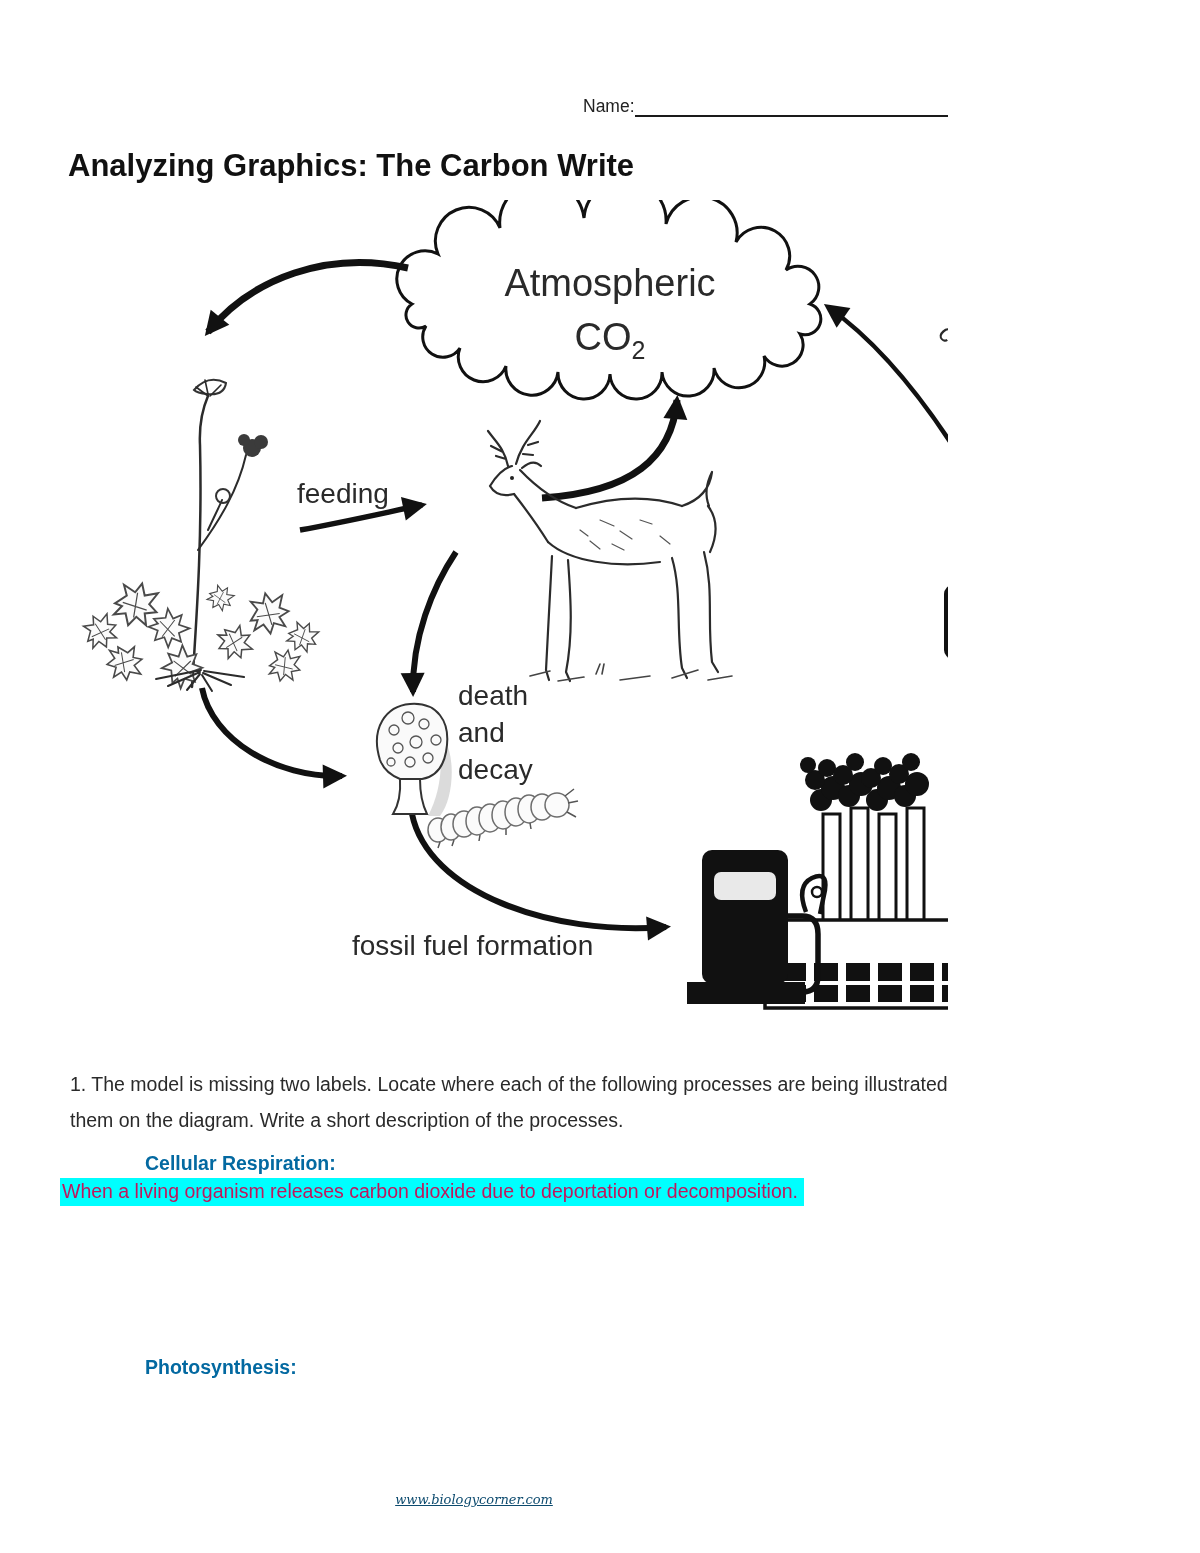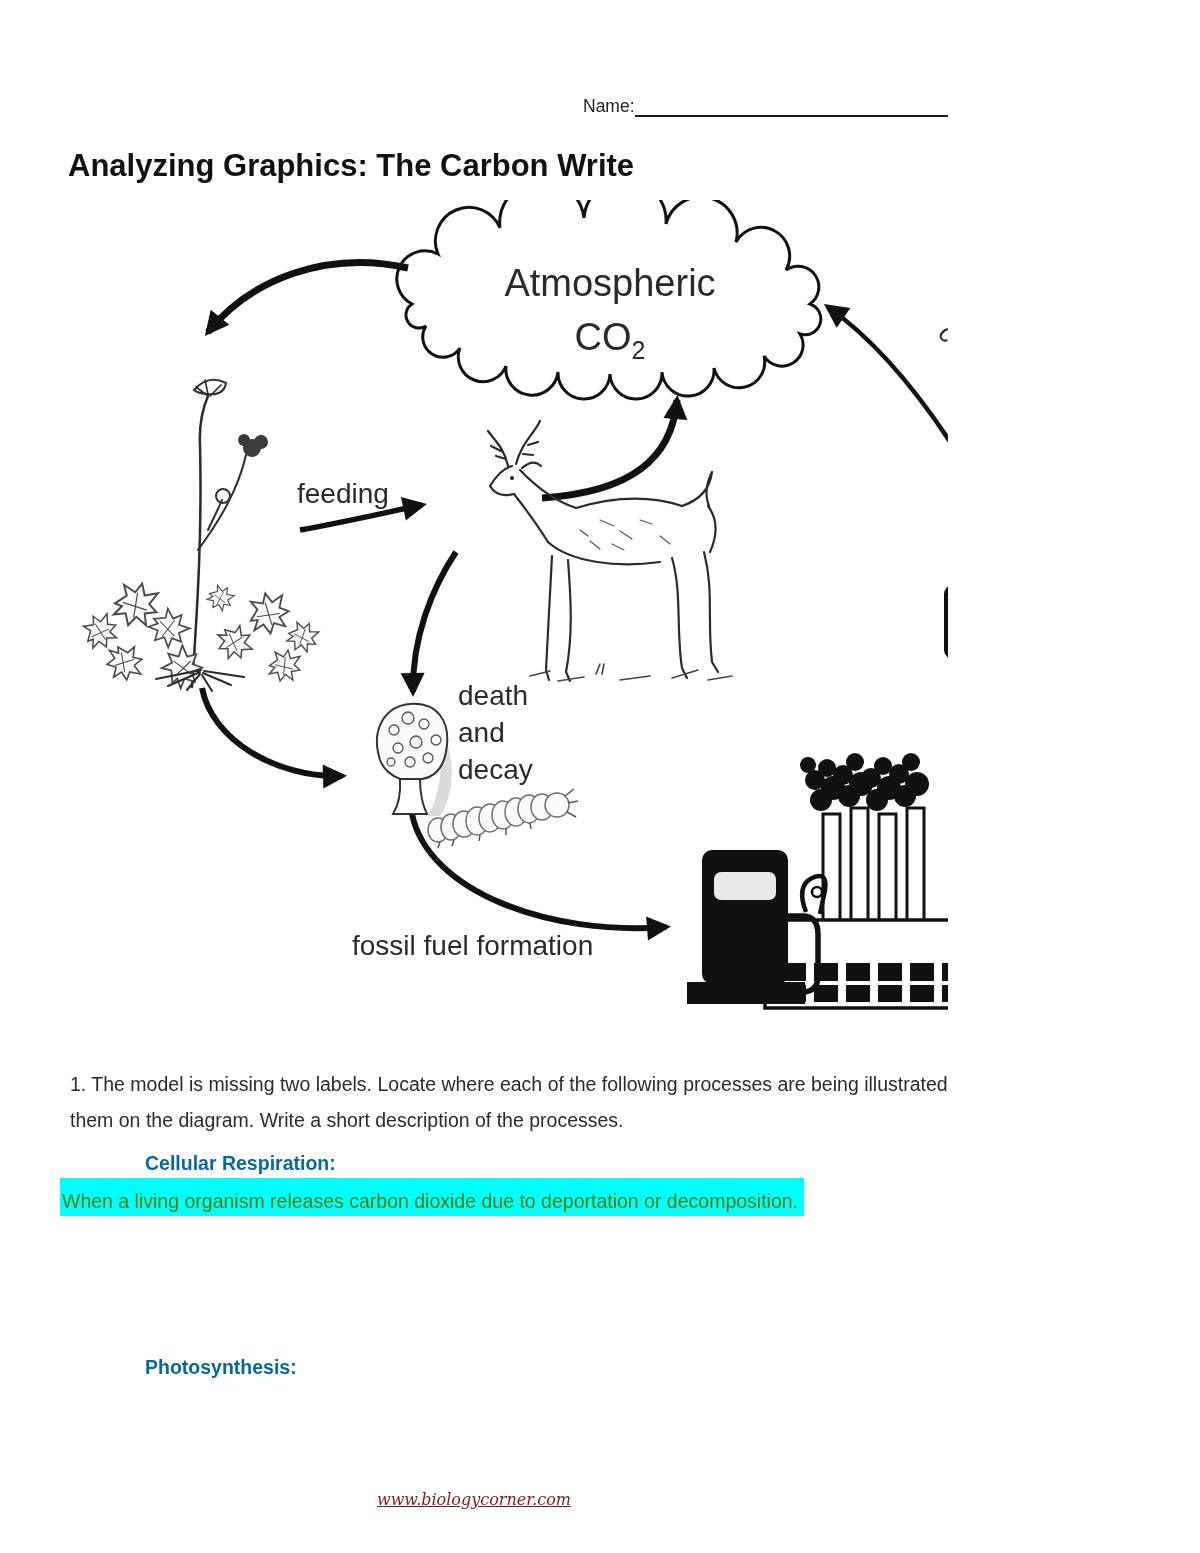--- a/index.html
+++ b/index.html
@@ -14,26 +14,26 @@
   .doc-title { position:absolute; left:68px; top:148px; font-size:31px; font-weight:bold; color:#111; }
 
   .diagram { position:absolute; left:60px; top:200px; }
 
   .question { position:absolute; left:70px; top:1066px; width:1000px; font-size:19.5px; line-height:36px; color:#2a2a2a; }
 
   .answer-label { position:absolute; left:145px; font-size:19.5px; font-weight:bold; color:#0369a1; }
   .label-cellresp { top:1152px; }
   .label-photo { top:1356px; }
 
-  .answer-text { position:absolute; left:60px; font-size:19.5px; color:#4d7c0f; padding:12px 6px 3px 2px; display:inline-block; }
+  .answer-text { position:absolute; left:60px; font-size:19.5px; color:#be185d; padding:2px 6px 3px 2px; display:inline-block; }
   .answer-1 { top:1178px; }
   .answer-2 { top:1352px; }
 
   .footer { position:absolute; left:0; top:1490px; width:100%; text-align:center; }
-  .footer a { font-family:"DejaVu Serif", serif; font-style:italic; font-size:16px; color:#7f1d1d; text-decoration:underline; }
+  .footer a { font-family:"DejaVu Serif", serif; font-style:italic; font-size:13px; color:#0c4a6e; text-decoration:underline; }
 
   svg text { fill:#2a2a2a; }
   .sketch { stroke:#2b2b2b; fill:none; stroke-linecap:round; stroke-linejoin:round; }
 </style>
 </head>
 <body>
 
 <div class="page">
 
   <div class="name-row">

